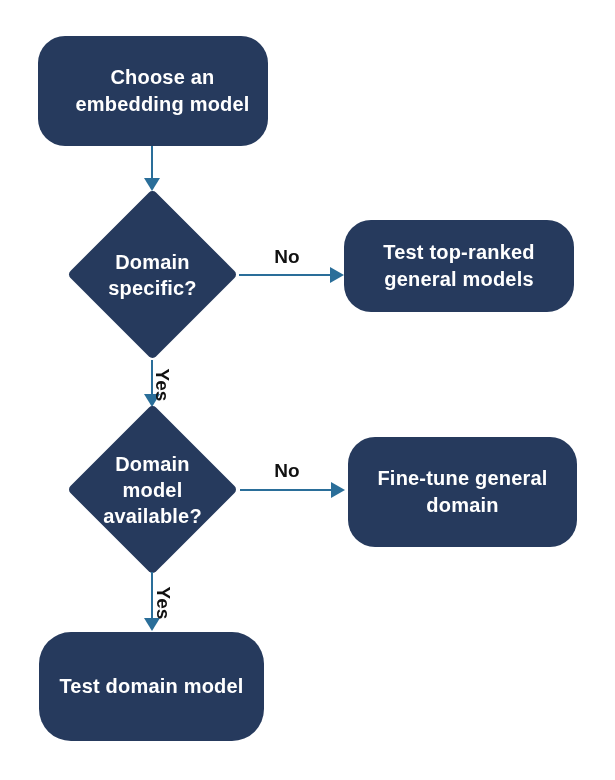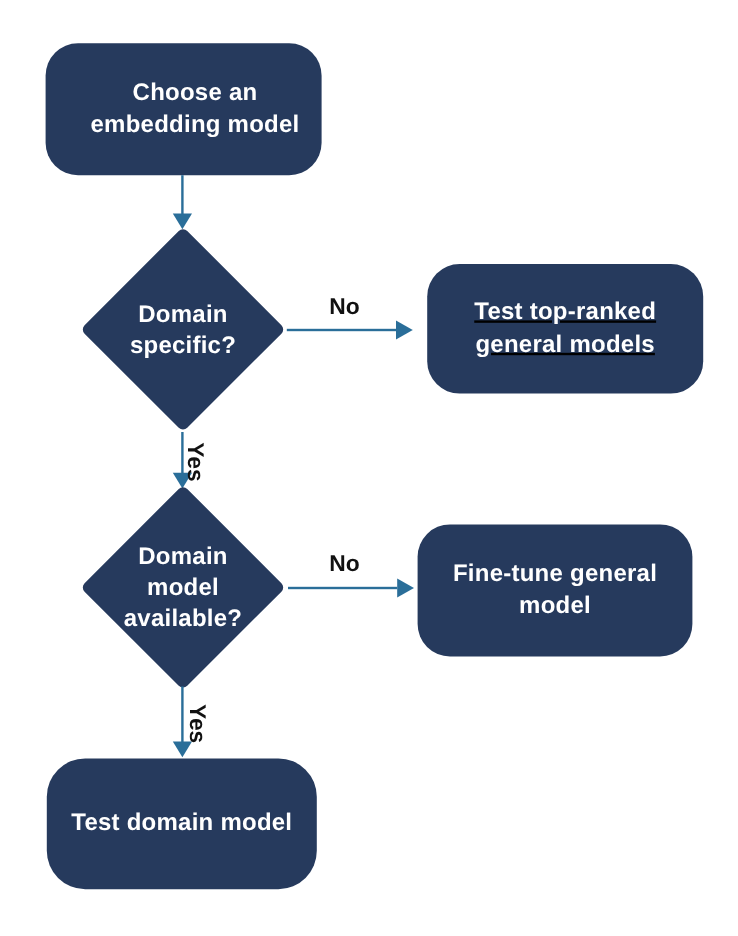--- a/index.html
+++ b/index.html
@@ -103,21 +103,21 @@
   <div class="diamond" style="left:92px; top:214px;">
     <div class="diamond-shape"></div>
     <div class="diamond-label">Domain
 specific?</div>
   </div>
 
   <div class="edge-label" style="left:262px; top:246px;">No</div>
   <div class="line-h" style="left:239px; top:274px; width:92px;"></div>
   <div class="arrowhead-right" style="left:330px; top:267px;"></div>
 
-  <div class="node" style="left:356px; top:220px; width:230px; height:108px;text-decoration:underline;">
+  <div class="node" style="left:344px; top:220px; width:230px; height:92px;">
     <div class="node-label">Test top-ranked
 general models</div>
   </div>
 
   <div class="line-v" style="left:151px; top:360px; height:35px;"></div>
   <div class="arrowhead-down" style="left:144px; top:394px;"></div>
   <div class="edge-label rotated" style="left:140px; top:374px;">Yes</div>
 
   <div class="diamond" style="left:92px; top:429px;">
     <div class="diamond-shape"></div>
@@ -125,21 +125,21 @@
 model
 available?</div>
   </div>
 
   <div class="edge-label" style="left:262px; top:460px;">No</div>
   <div class="line-h" style="left:240px; top:489px; width:91px;"></div>
   <div class="arrowhead-right" style="left:331px; top:482px;"></div>
 
   <div class="node" style="left:348px; top:437px; width:229px; height:110px;">
     <div class="node-label">Fine-tune general
-model</div>
+domain</div>
   </div>
 
   <div class="line-v" style="left:151px; top:572px; height:47px;"></div>
   <div class="arrowhead-down" style="left:144px; top:618px;"></div>
   <div class="edge-label rotated" style="left:141px; top:592px;">Yes</div>
 
   <div class="node" style="left:39px; top:632px; width:225px; height:109px;border-radius:32px;">
     <div class="node-label">Test domain model</div>
   </div>
 

